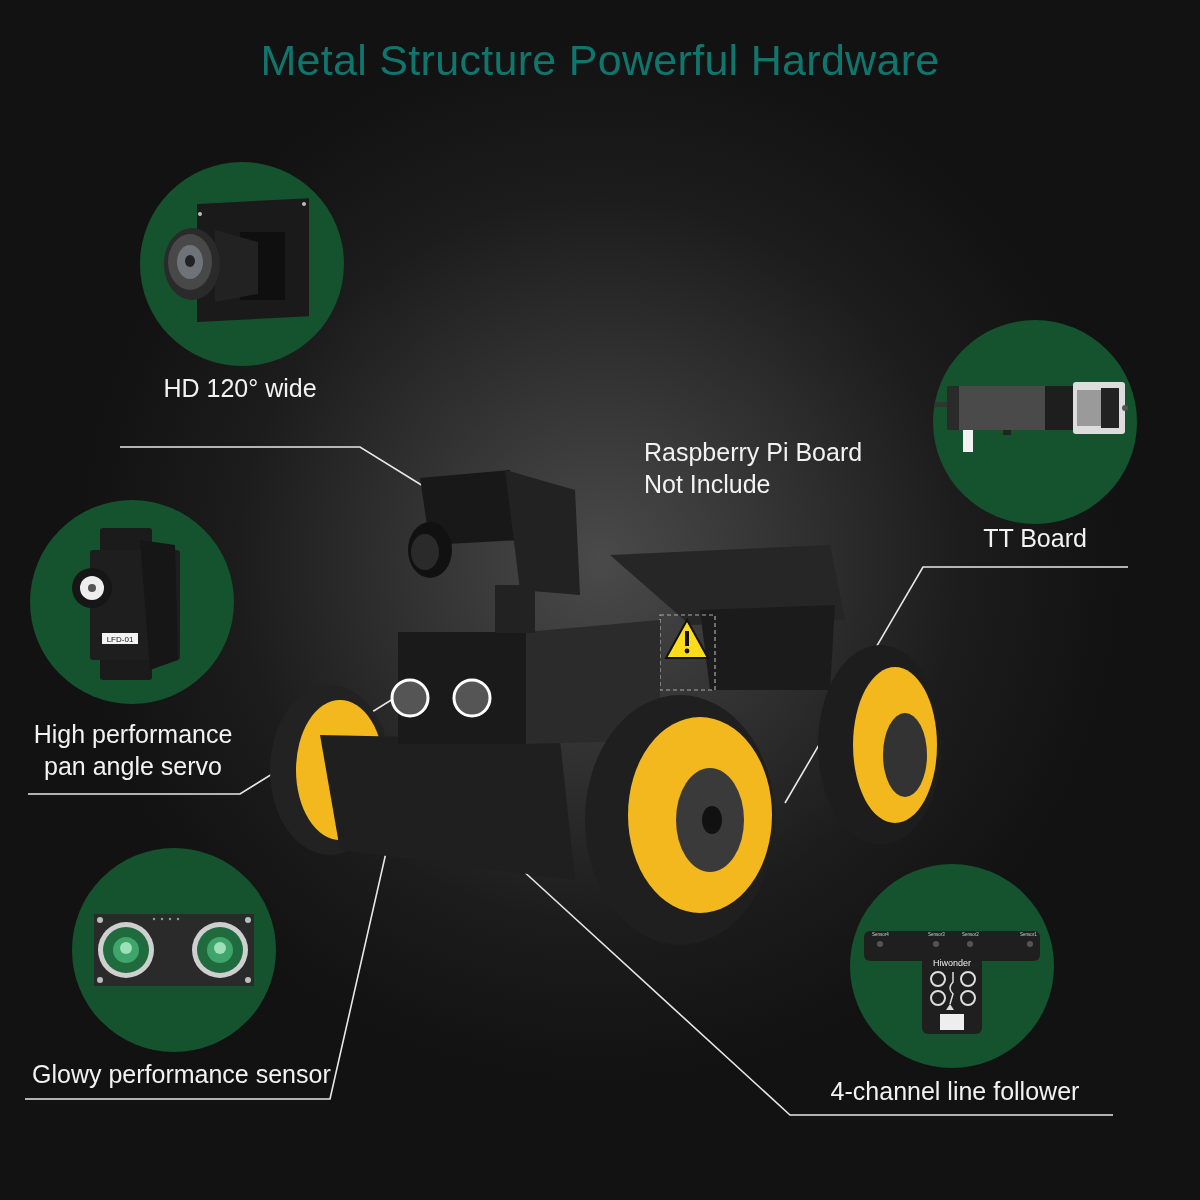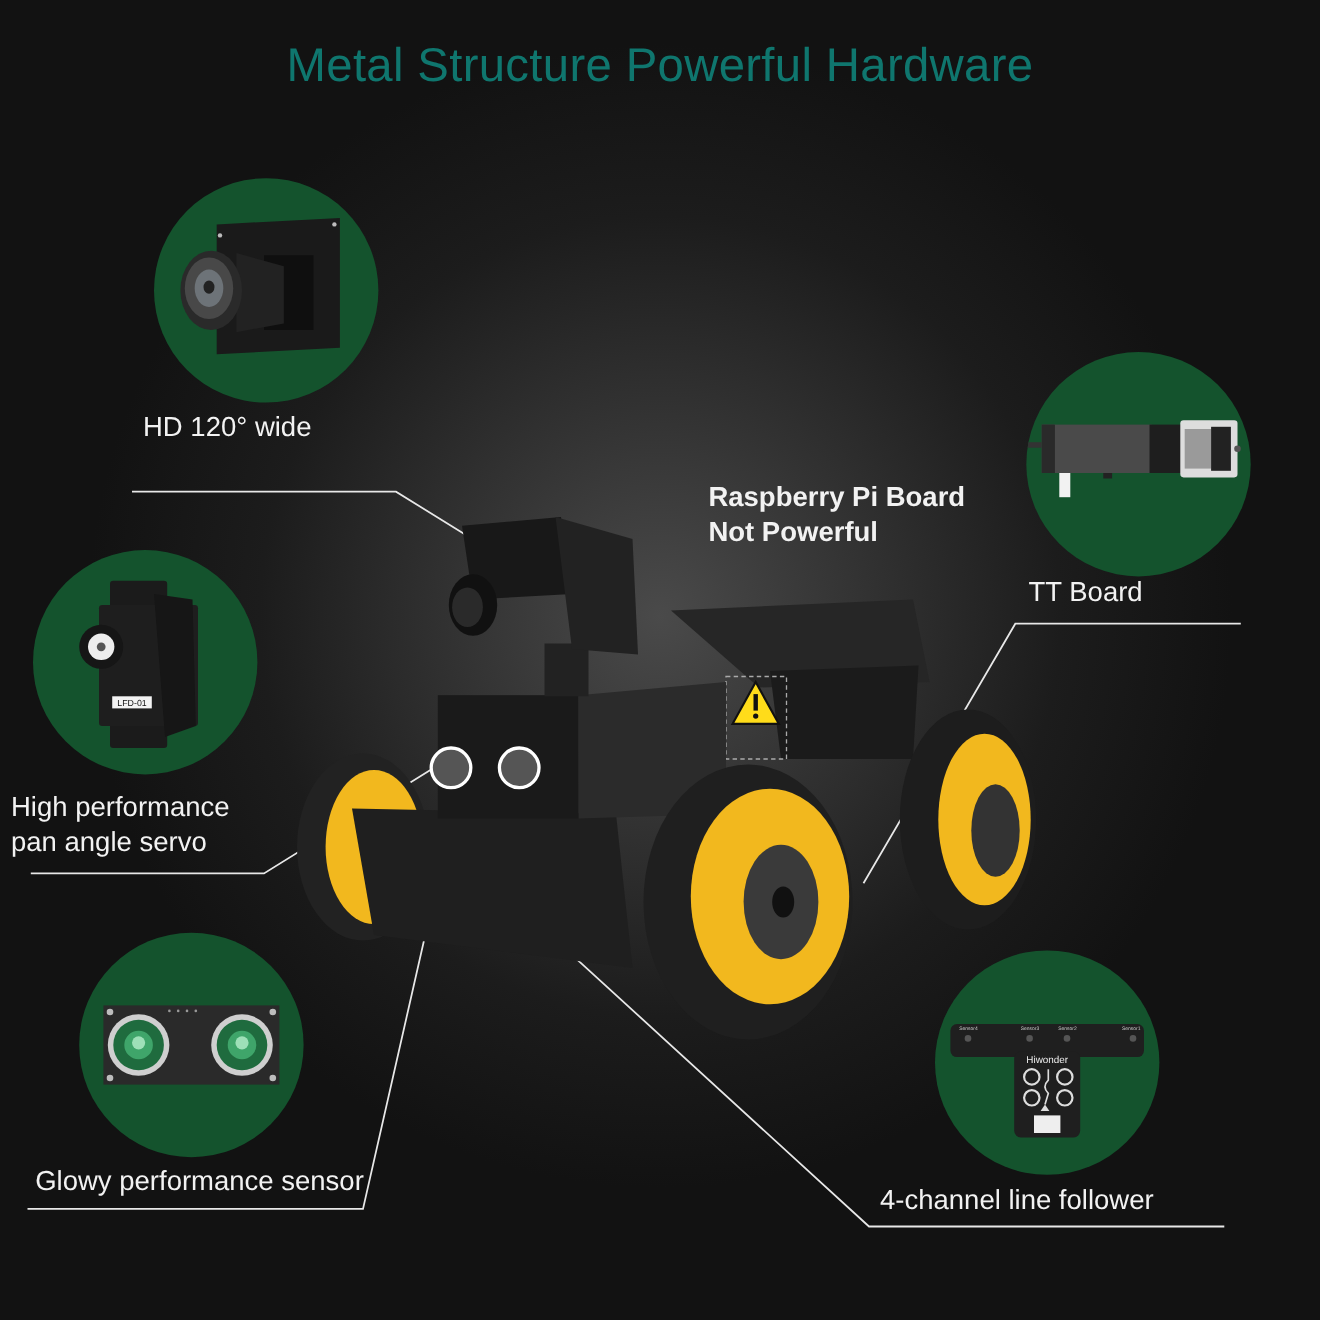--- a/index.html
+++ b/index.html
@@ -10,21 +10,21 @@
     color:#fff;
   }
   .title {
     position:absolute; top:36px; left:0; width:1200px; text-align:center;
     font-size:43px; font-weight:400; letter-spacing:0.3px;
   }
   .circle {
     position:absolute; border-radius:50%; background:#14532d; overflow:hidden;
   }
   .label {
-    position:absolute; font-size:25px; line-height:32px; color:#f2f2f2; 
+    position:absolute; font-size:25px; line-height:32px; color:#f2f2f2; text-align:center;
   }
   svg.lines { position:absolute; left:0; top:0; pointer-events:none; }
   .warn {
     position:absolute;
   }
 </style>
 </head>
 <body>
 
 <div class="title" style="color:#0f766e;">Metal Structure Powerful Hardware</div>
@@ -142,23 +142,23 @@
     <circle cx="118" cy="134" r="7" fill="none" stroke="#ddd" stroke-width="2"></circle>
     <path d="M103,108 L103,118 Q97,124 103,130 L100,140" stroke="#ddd" stroke-width="1.5" fill="none"></path>
     <path d="M100,140 L96,146 L104,146 Z" fill="#ddd"></path>
     <rect x="90" y="150" width="24" height="16" fill="#eee"></rect>
   </svg>
 </div>
 <div class="label" style="left:800px;top:1075px;width:310px;">
   <div>4-channel line follower</div>
 </div>
 
-<div class="label" style="left:644px;top:436px;text-align:left;font-weight:bold;">
+<div class="label" style="left:644px;top:436px;text-align:left;">
   <div>Raspberry Pi Board</div>
-  <div>Not Powerful</div>
+  <div>Not Include</div>
 </div>
 
 <svg class="lines" width="1200" height="1200" style="z-index:0;">
 
   <path d="M610,555 L830,545 L845,620 L690,625 Z" fill="#262626"></path>
   <path d="M700,610 L835,605 L830,690 L710,690 Z" fill="#1b1b1b"></path>
 
   <rect x="660" y="615" width="55" height="75" fill="none" stroke="#aaa" stroke-dasharray="4,3" stroke-width="1.2"></rect>
 
   <g>

